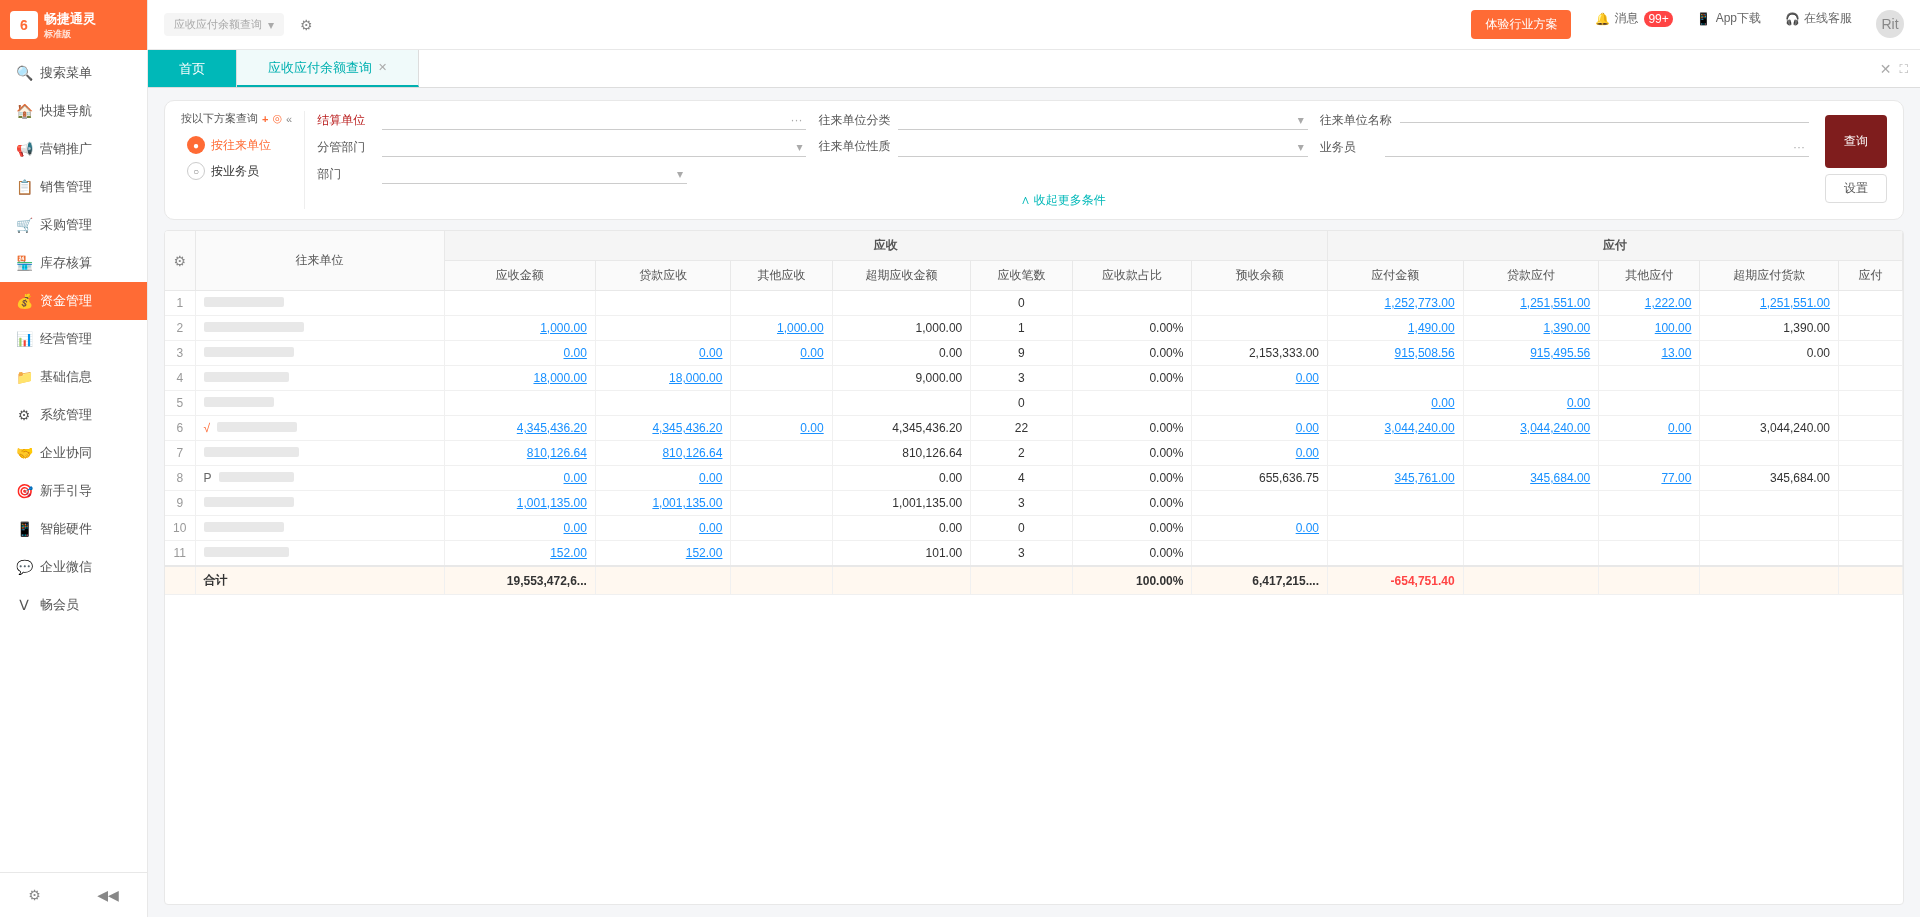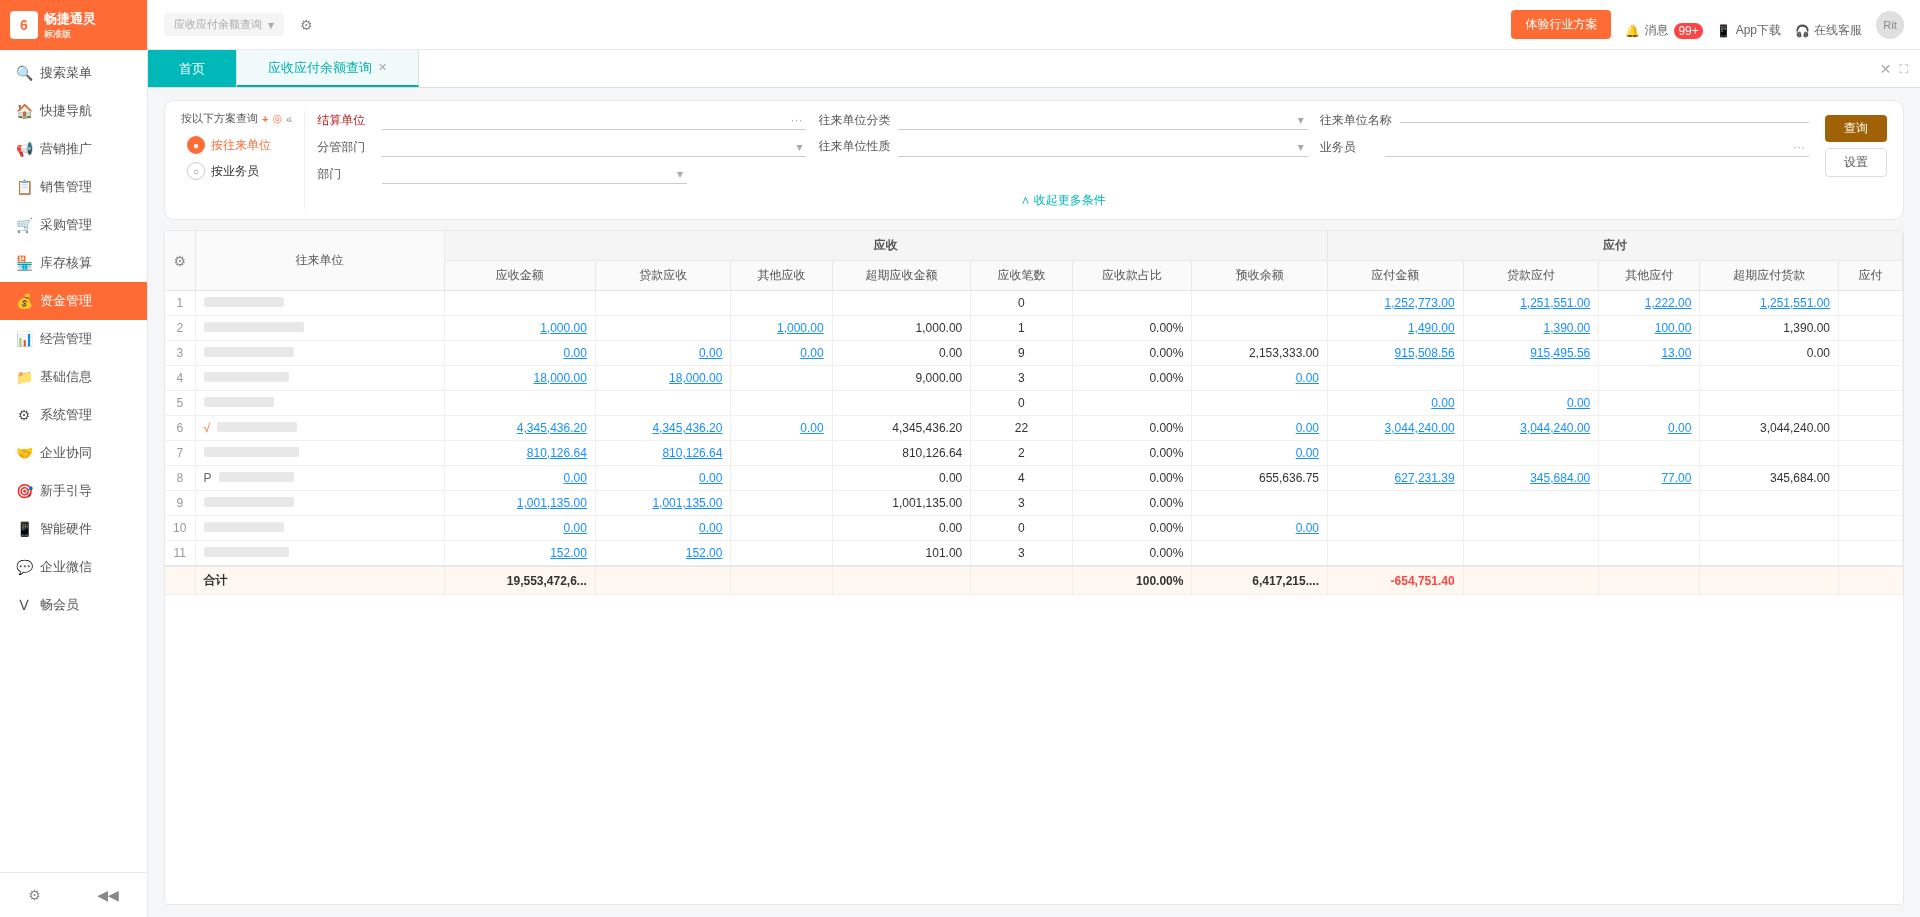--- a/index.html
+++ b/index.html
@@ -39,33 +39,33 @@
     
     .top-header {
       position: fixed; left: 148px; top: 0; right: 0; height: 50px;
       background: #fff; border-bottom: 1px solid #e8e8e8;
       display: flex; align-items: center; padding: 0 16px; z-index: 100;
     }
     .header-breadcrumb {
       flex: 1; display: flex; align-items: center; color: #999; font-size: 12px;
     }
     .header-breadcrumb .crumb-path { background: #f5f5f5; border-radius: 4px; padding: 4px 10px; margin-right: 8px; color: #666; }
-    .header-actions { display: flex; align-items: flex-end; gap: 14px; margin-left: 8px; }
+    .header-actions { display: flex; align-items: flex-start; gap: 24px; margin-left: 8px; }
     .btn-trial {
       background: #ff6b35; color: #fff; border: none; border-radius: 4px;
       padding: 6px 14px; cursor: pointer; font-size: 12px;
     }
     .header-icon-btn { color: #666; cursor: pointer; font-size: 12px; display: flex; align-items: center; gap: 4px; }
     .badge {
       background: #ff4444; color: #fff; border-radius: 8px; font-size: 12px;
       padding: 1px 4px; margin-left: 2px;
     }
     .user-avatar {
       width: 28px; height: 28px; background: #e0e0e0; border-radius: 50%;
-      display: flex; align-items: center; justify-content: center; color: #888; font-size: 11px;
+      display: flex; align-items: center; justify-content: center; color: #888; font-size: 14px;
     }
 
     
     .main-content {
       position: fixed; left: 148px; top: 50px; right: 0; bottom: 0;
       display: flex; flex-direction: column; overflow: hidden;
     }
 
     
     .tab-bar {
@@ -103,22 +103,22 @@
       background: #fff; border: 1px solid #ddd; color: #00b8b8; padding: 4px 10px;
       border-radius: 4px; cursor: pointer; font-size: 12px; display: flex; align-items: center; gap: 4px;
     }
 
     
     .filter-panel {
       background: #fff; border: 1px solid #e8e8e8; border-radius: 10px;
       padding: 10px 16px; margin-bottom: 10px;
     }
     .btn-query {
-      background: #a16207; color: #fff; border: none; border-radius: 4px;
-      padding: 5px 18px; cursor: pointer; font-size: 12px;
+      background: #7f1d1d; color: #fff; border: none; border-radius: 4px;
+      padding: 18px 18px; cursor: pointer; font-size: 12px;
     }
     .btn-set {
       background: #fff; border: 1px solid #ddd; color: #555;
       border-radius: 4px; padding: 5px 18px; cursor: pointer; font-size: 12px;
     }
     .collapse-btn {
       text-align: center; color: #00b8b8; font-size: 12px; cursor: pointer; padding: 2px;
     }
     .query-type-item {
       display: flex; align-items: center; padding: 4px 6px; cursor: pointer;
@@ -529,21 +529,21 @@
               <span style="margin-right:4px;color:#666;">P</span>
               <span style="background:#e8e8e8;display:inline-block;width:75px;height:10px;border-radius:2px;"></span>
             </td>
             <td><a class="link">0.00</a></td>
             <td><a class="link">0.00</a></td>
             <td></td>
             <td>0.00</td>
             <td class="center">4</td>
             <td>0.00%</td>
             <td>655,636.75</td>
-            <td><a class="link">627,231.39</a></td>
+            <td><a class="link">345,761.00</a></td>
             <td><a class="link">345,684.00</a></td>
             <td><a class="link">77.00</a></td>
             <td>345,684.00</td>
             <td></td>
           </tr>
           <tr>
             <td class="row-index center">9</td>
             <td class="left"><span style="background:#e8e8e8;display:inline-block;width:90px;height:10px;border-radius:2px;"></span></td>
             <td><a class="link">1,001,135.00</a></td>
             <td><a class="link">1,001,135.00</a></td>

